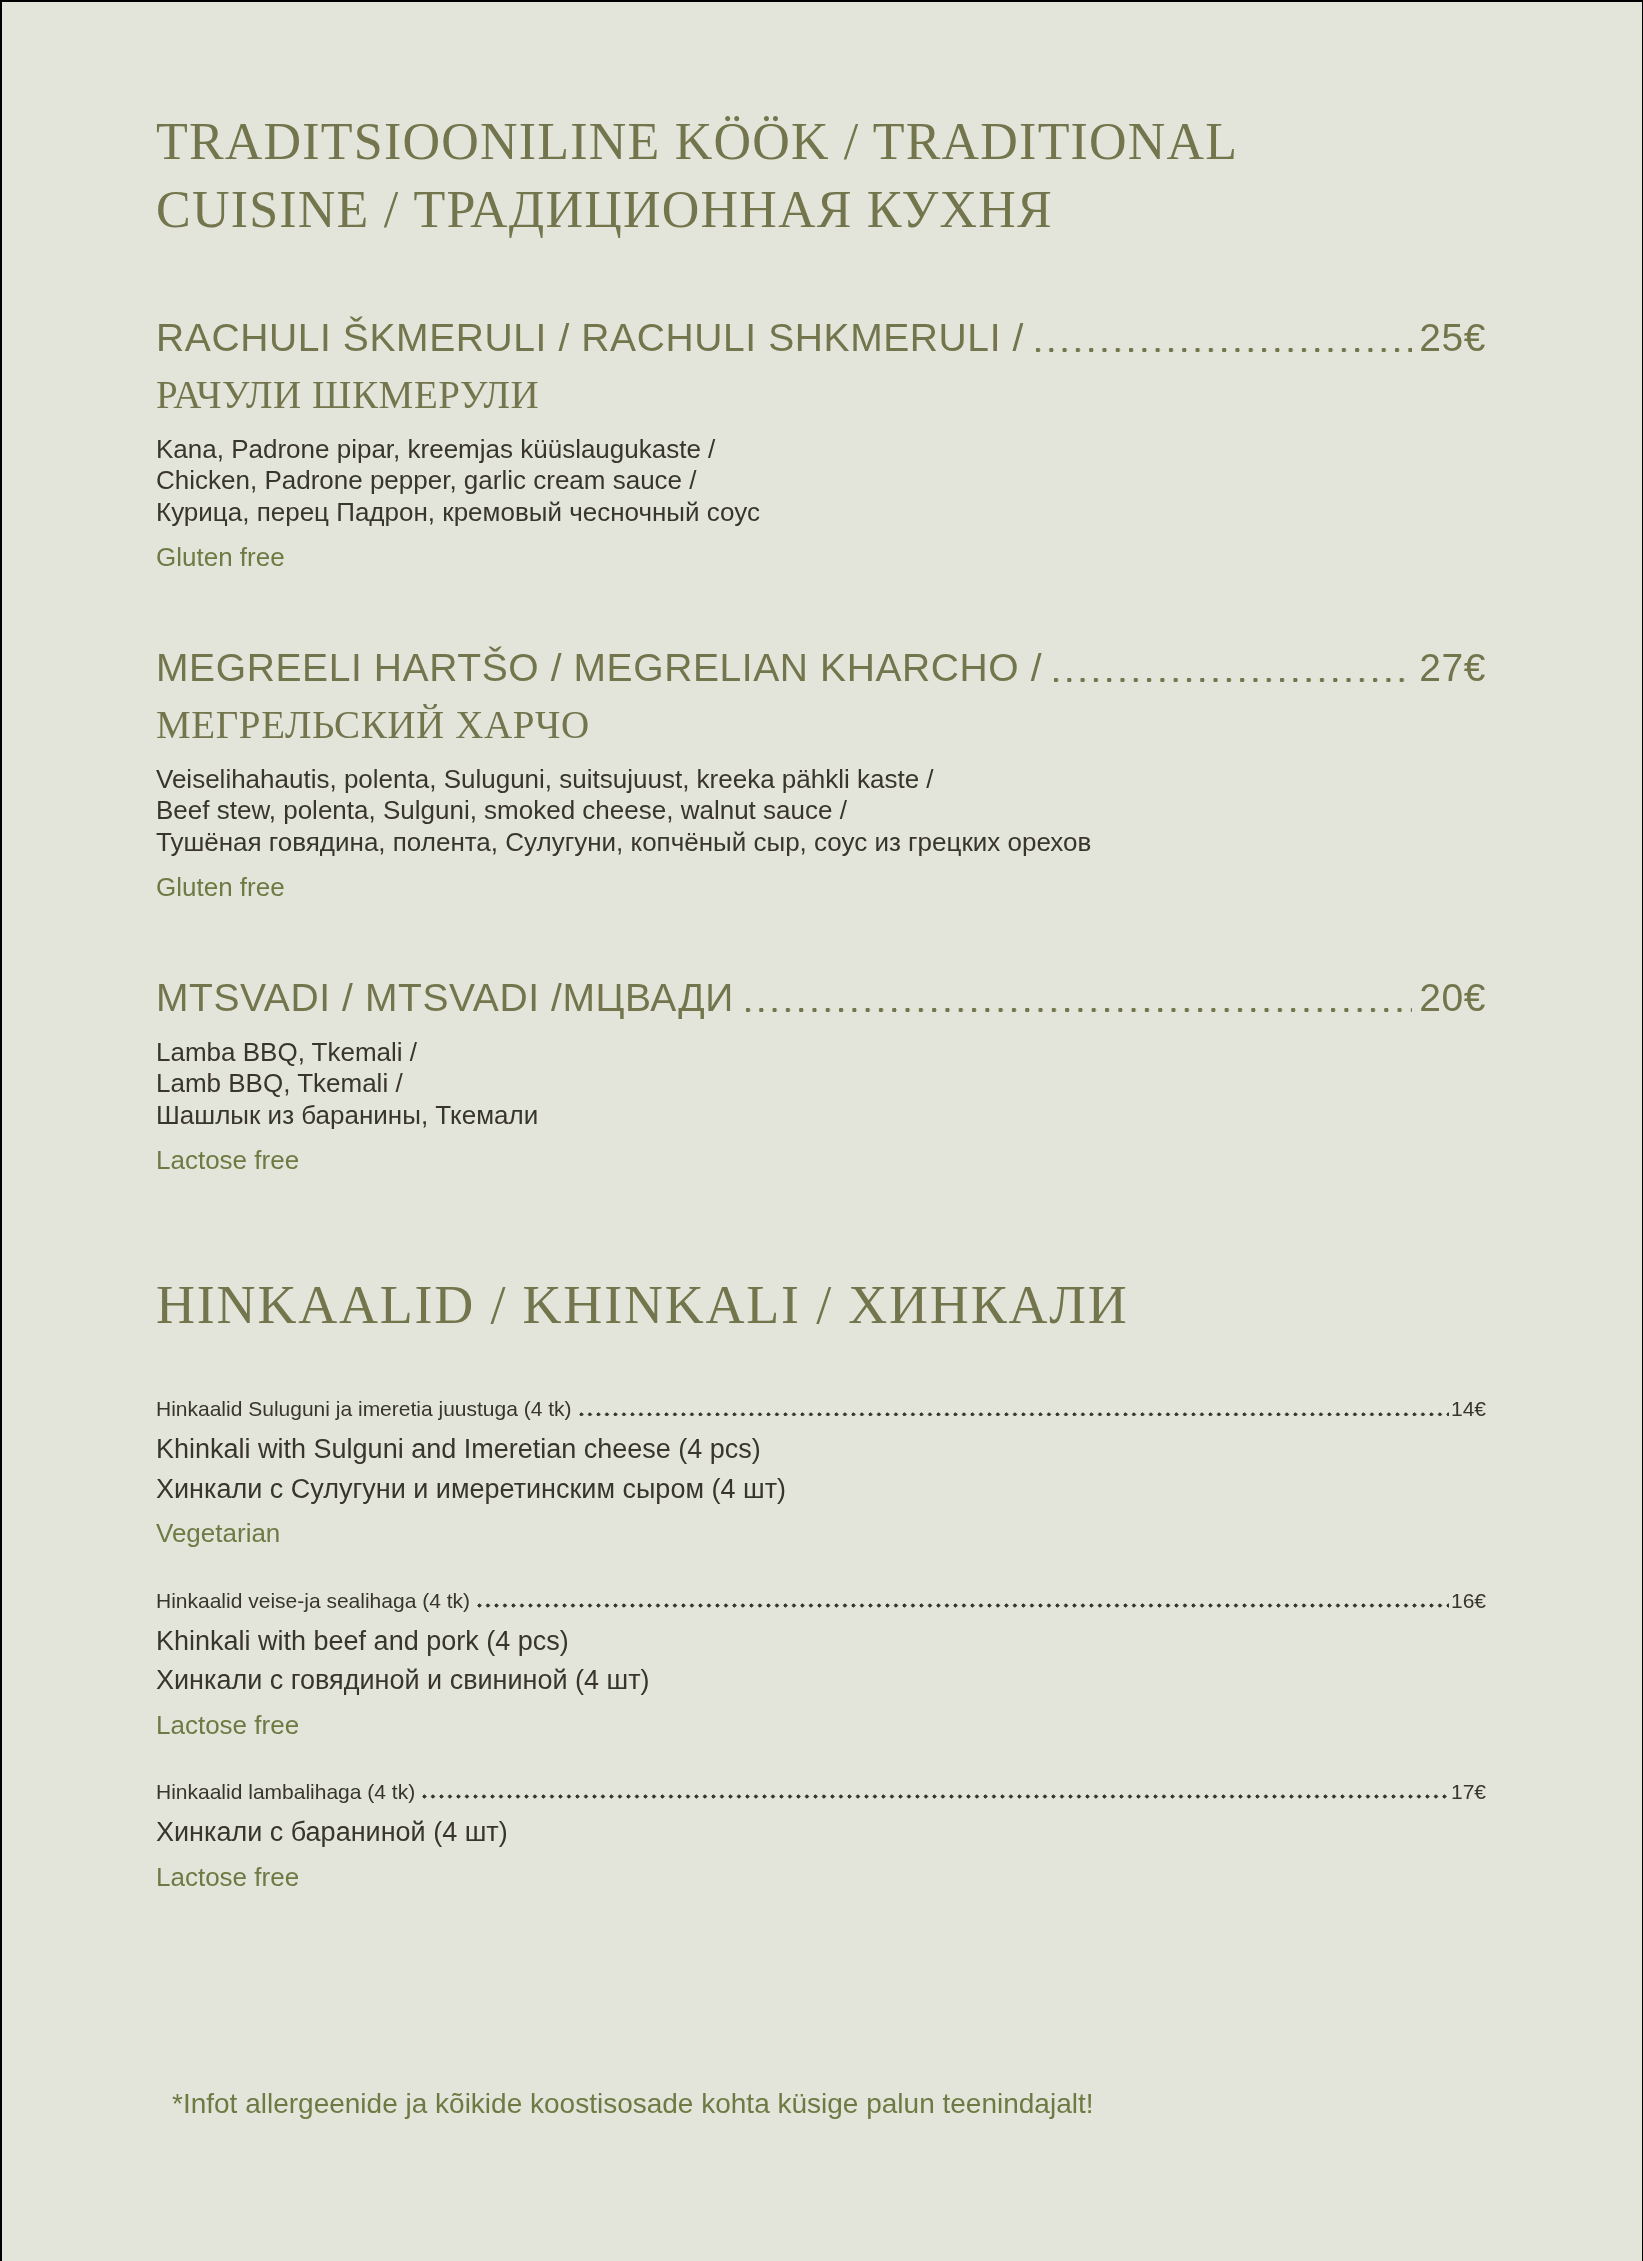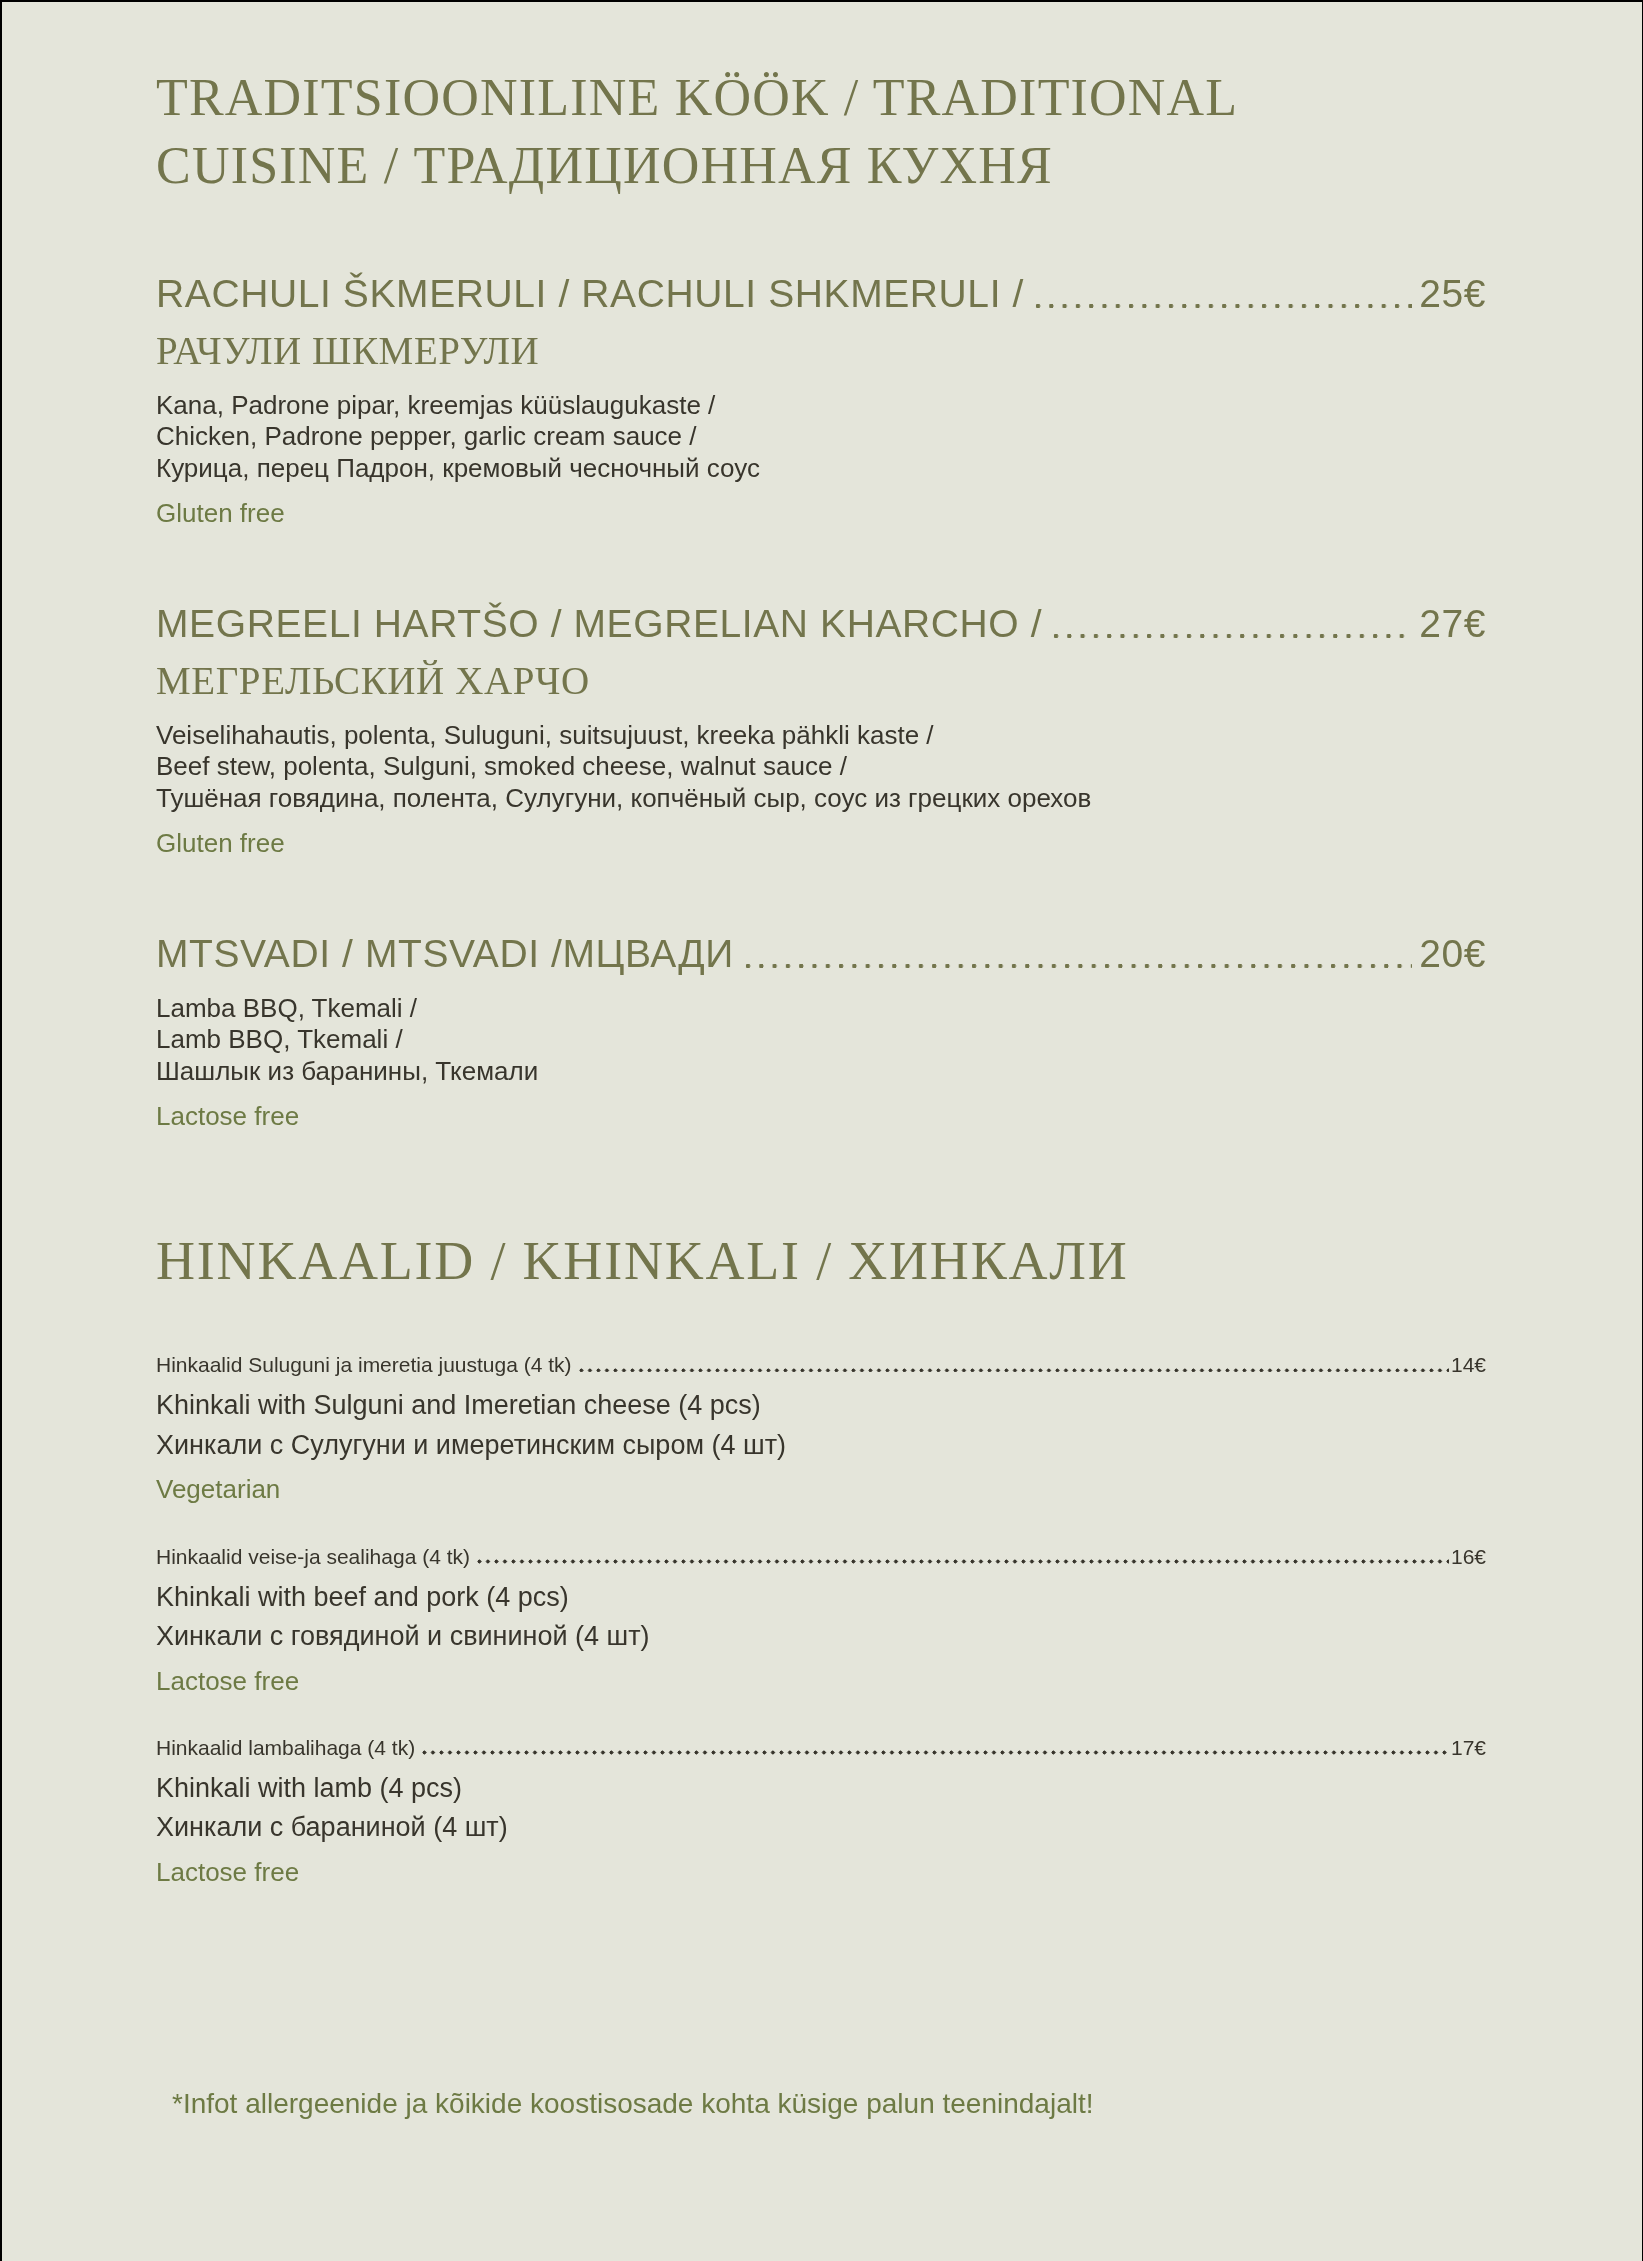--- a/index.html
+++ b/index.html
@@ -15,21 +15,21 @@
     background:var(--bg);
     border-top:2.4px solid #000;
     border-left:2.4px solid #000;
     border-right:2.4px solid #000;
     overflow:hidden;
     position:relative;
     font-family:"Liberation Sans","DejaVu Sans",sans-serif;
   }
   .page{
     position:absolute;inset:0;
-    padding:62px 156px 0 154px;
+    padding:106px 156px 0 154px;
     box-sizing:border-box;
   }
   
   .section-title{
     font-family:"Liberation Serif","DejaVu Serif",serif;
     font-weight:400;
     color:var(--olive);
     font-size:52px;
     line-height:1.3;
     letter-spacing:1.2px;
@@ -186,21 +186,20 @@
     <div class="k-badge">Lactose free</div>
   </div>
 
   <div class="k-item">
     <div class="k-head">
       <span class="item-name">Hinkaalid lambalihaga (4 tk)</span>
       <span class="k-leader"></span>
       <span class="price">17€</span>
     </div>
     <div class="k-desc">
-      <div>Khinkali with lamb (4 pcs)</div>
       <div>Хинкали с бараниной (4 шт)</div>
     </div>
     <div class="k-badge">Lactose free</div>
   </div>
 
   <div class="footer-note">*Infot allergeenide ja kõikide koostisosade kohta küsige palun teenindajalt!</div>
 
 </div>
 
 

